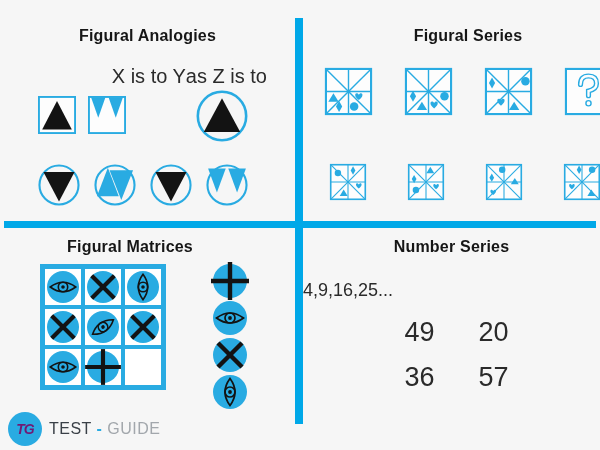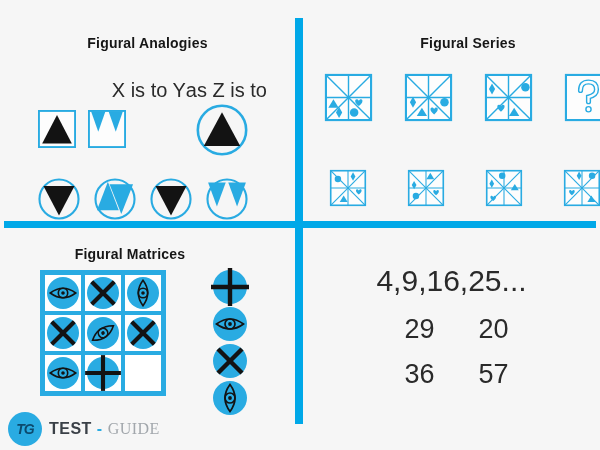--- a/index.html
+++ b/index.html
@@ -7,21 +7,21 @@
     position:relative;width:600px;height:450px;overflow:hidden;
     background:var(--background,#F6F6F6);
     font-family:"Liberation Sans",sans-serif;
     color:var(--ink,#161616);
   }
   .divider{position:absolute;background:var(--divider,#00A8E8);}
   .divider-v{left:295px;top:18px;width:8px;height:406px;}
   .divider-h{left:4px;top:221px;width:592px;height:7px;}
 
   .q{position:absolute;}
-  .q h2{margin:8px;text-align:center;font-size:14px;font-weight:800;letter-spacing:.2px;color:var(--ink,#161616);}
+  .q h2{margin:0;text-align:center;font-size:16px;font-weight:800;letter-spacing:.2px;color:var(--ink,#161616);}
   .q1{left:0;top:0;width:295px;height:221px;}
   .q2{left:303px;top:0;width:330px;height:221px;}
   .q3{left:0;top:228px;width:260px;height:222px;}
   .q4{left:303px;top:228px;width:297px;height:222px;}
   .q1 h2,.q2 h2{padding-top:27px;}
   .q3 h2,.q4 h2{padding-top:10px;}
 
   
   .prompts{display:flex;justify-content:flex-end;padding:20px 28px 0 38px;font-size:20px;color:#2a2a2a;}
   .stimuli{display:flex;align-items:flex-start;padding-left:38px;margin-top:8px;}
@@ -43,34 +43,34 @@
   .mx-grid{background:var(--accent,#29ABE2);padding:5px;display:grid;
            grid-template-columns:repeat(3,36px);grid-auto-rows:36px;gap:4px;}
   .mx-cell{background:#fff;display:flex;align-items:center;justify-content:center;}
   .mx-circle{width:32px;height:32px;border-radius:50%;background:var(--accent,#29ABE2);}
   .mx-circle svg{display:block;width:100%;height:100%;overflow:visible;}
   .mx-options{display:flex;flex-direction:column;gap:3px;margin-left:47px;}
   .mx-opt{width:34px;height:34px;border-radius:50%;background:var(--accent,#29ABE2);}
   .mx-opt svg{display:block;width:100%;height:100%;overflow:visible;}
 
   
-  .num-seq{text-align:center;font-size:30px;color:#2a2a2a;margin-top:36px;}
+  .num-seq{font-size:18px;color:#2a2a2a;margin-top:24px;}
   .num-grid{display:grid;grid-template-columns:auto auto;justify-content:center;
             column-gap:44px;row-gap:14px;margin-top:16px;font-size:27px;color:#2a2a2a;
             text-align:center;transform:translateX(5px);}
 
   
   .logo{position:absolute;left:8px;top:412px;display:flex;align-items:center;gap:7px;}
   .logo-mark{width:34px;height:34px;border-radius:50%;background:var(--accent,#29ABE2);
-             color:#0c4a6e;display:flex;align-items:center;justify-content:center;
+             color:#701a75;display:flex;align-items:center;justify-content:center;
              font-weight:800;font-size:14px;font-style:italic;letter-spacing:-1px;}
   .logo-text{font-size:16px;letter-spacing:.5px;}
-  .lt-bold{font-weight:700;color:var(--logo-dark,#3A4047);}
+  .lt-bold{font-weight:400;color:var(--logo-dark,#3A4047);}
   .lt-hy{font-weight:800;color:var(--accent,#29ABE2);}
-  .lt-light{font-weight:400;color:var(--logo-gray,#A2A7AC);font-family:Liberation Serif, serif;}
+  .lt-light{font-weight:400;color:var(--logo-gray,#A2A7AC);}
 </style>
 </head>
 <body>
 
 <div class="page" style="--accent: #29ABE2; --divider: #00A8E8; --background: #F6F6F6; --ink: #161616; --logo-dark: #3A4047; --logo-gray: #A2A7AC;">
 
   <div class="divider divider-v"></div>
   <div class="divider divider-h"></div>
 
   <section class="q q1">
@@ -348,23 +348,24 @@
                 <circle cx="17" cy="17" r="5" fill="none" stroke="#131313" stroke-width="1.7"></circle>
                 <circle cx="17" cy="17" r="1.9" fill="#131313"></circle>
               </g>
             </svg>
           </div>
         </div>
     </div>
   </section>
 
   <section class="q q4">
+    <h2>Number Series</h2>
     <div class="num-seq">4,9,16,25...</div>
     <div class="num-grid">
-      <span>29</span>
+      <span>49</span>
       <span>20</span>
       <span>36</span>
       <span>57</span>
     </div>
   </section>
 
   <div class="logo">
     <div class="logo-mark">
       <span>TG</span>
     </div>

